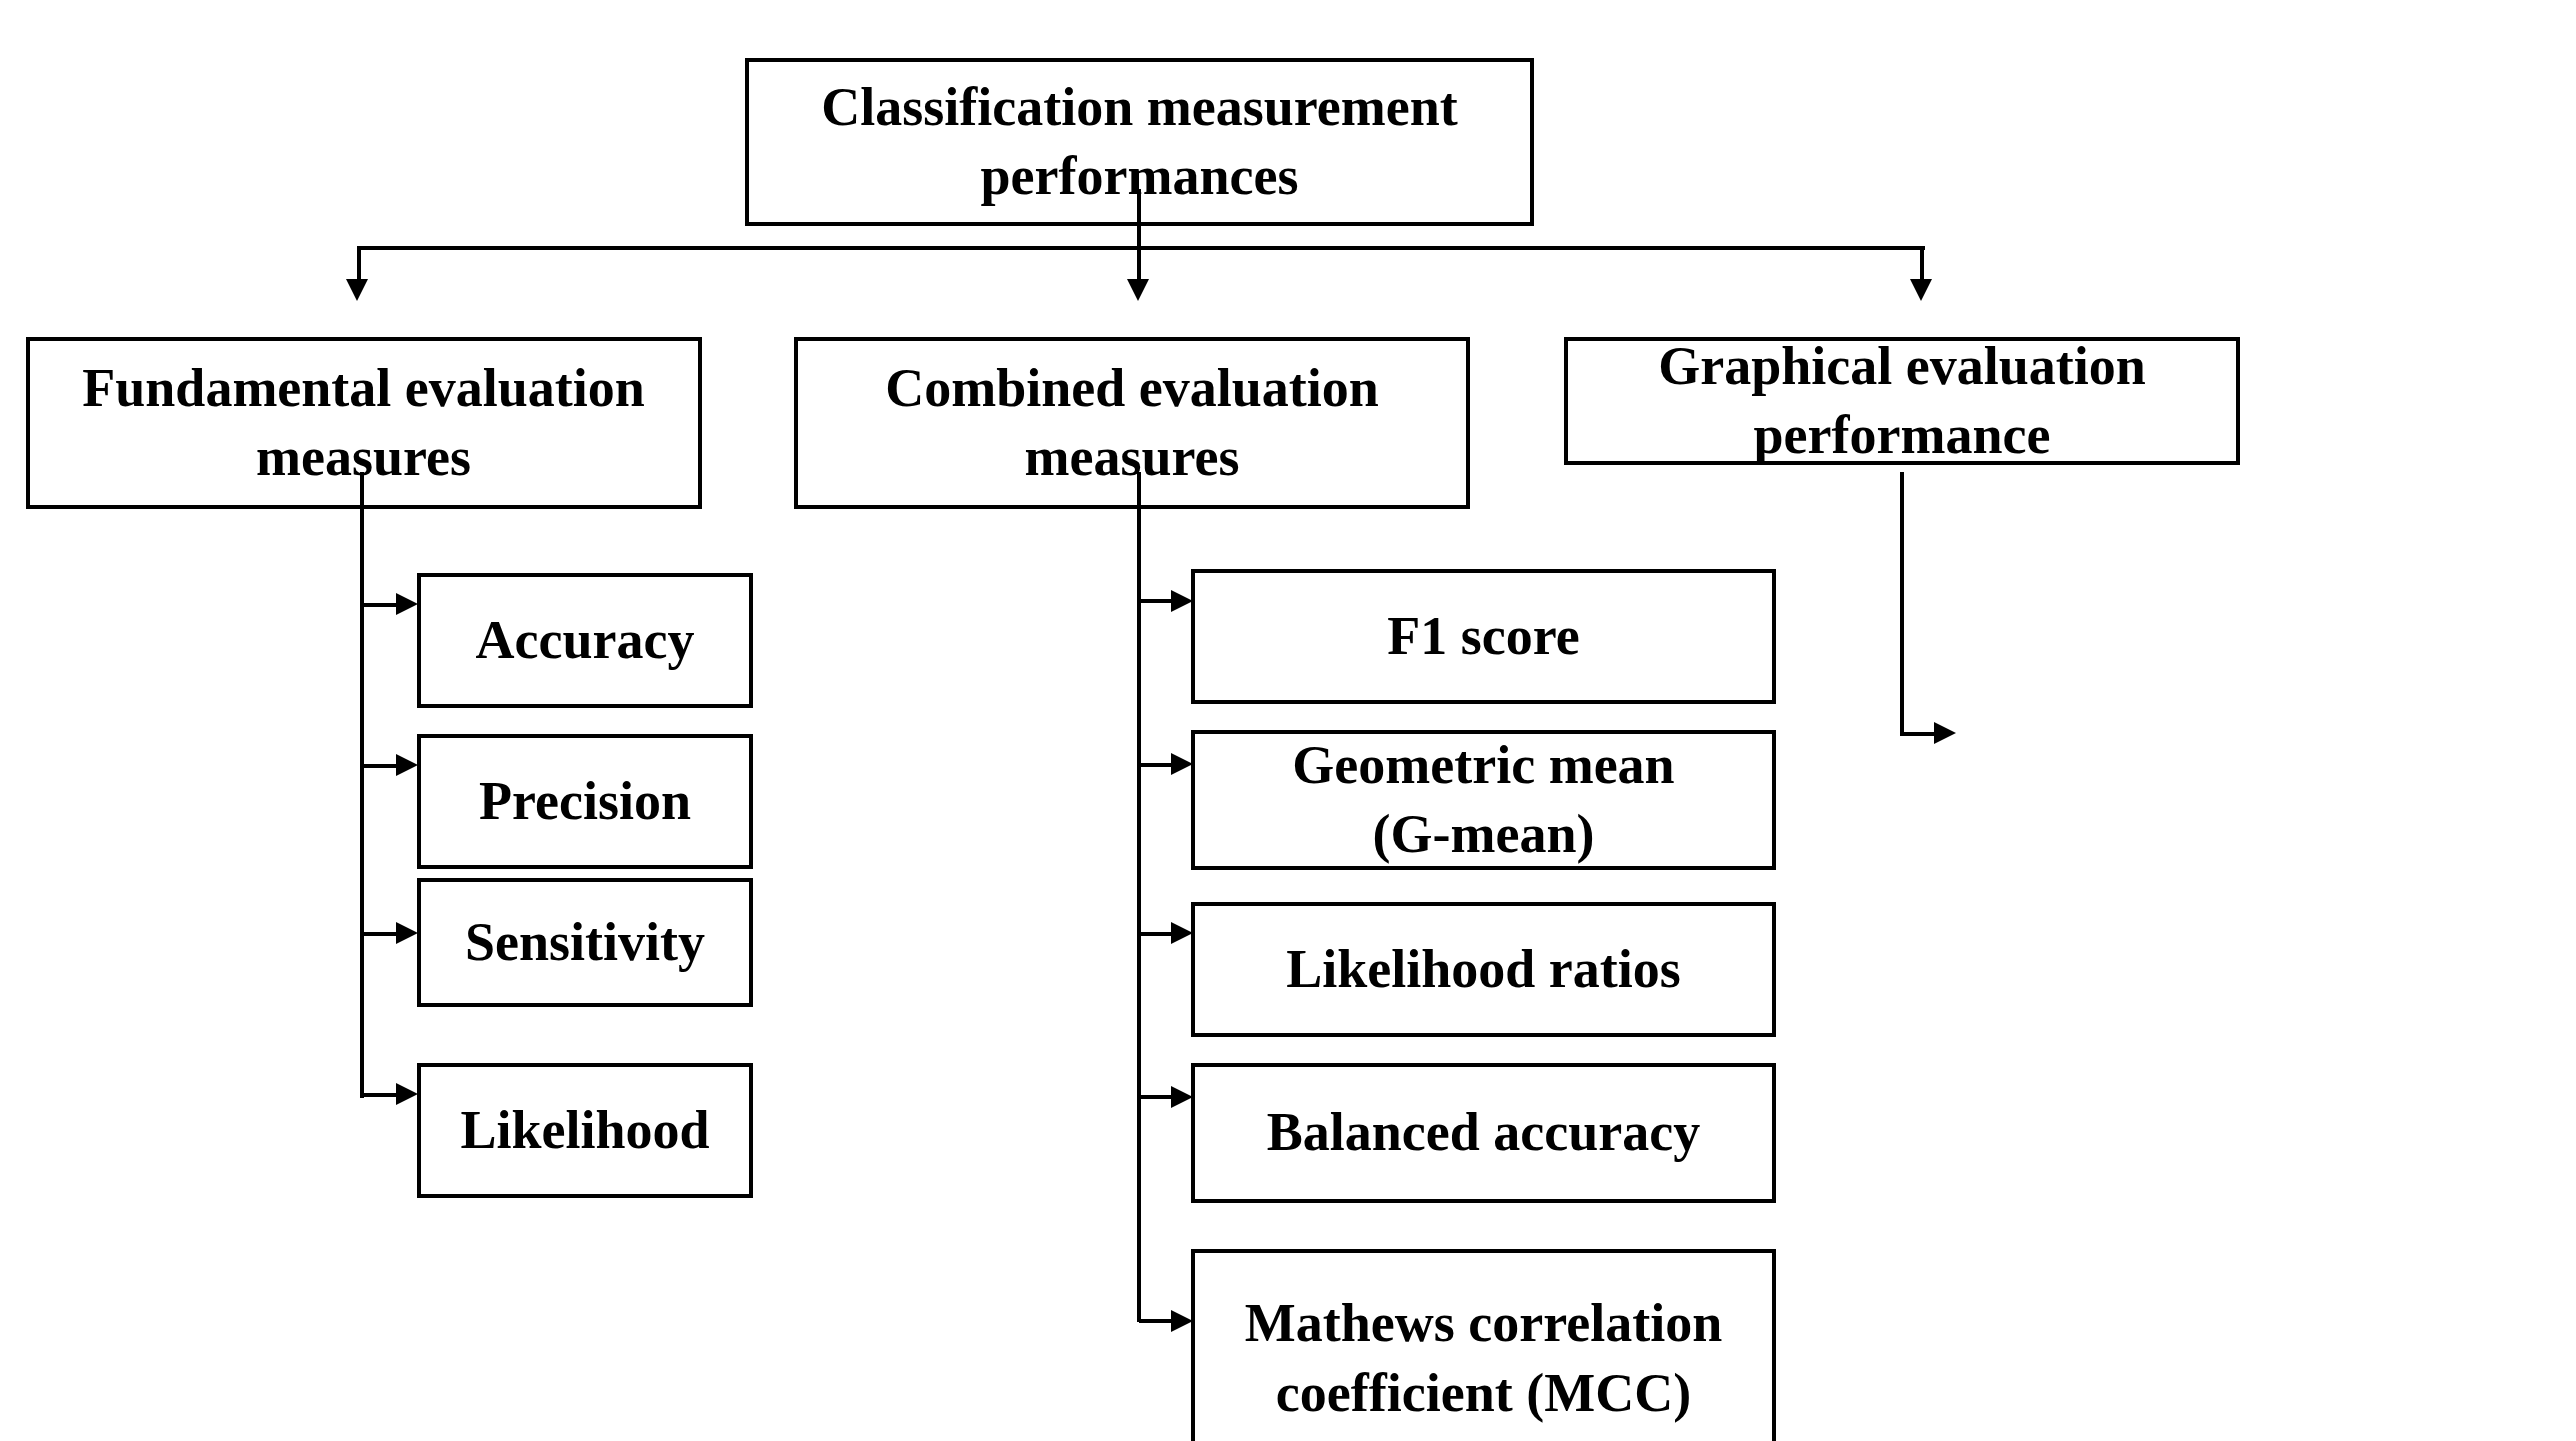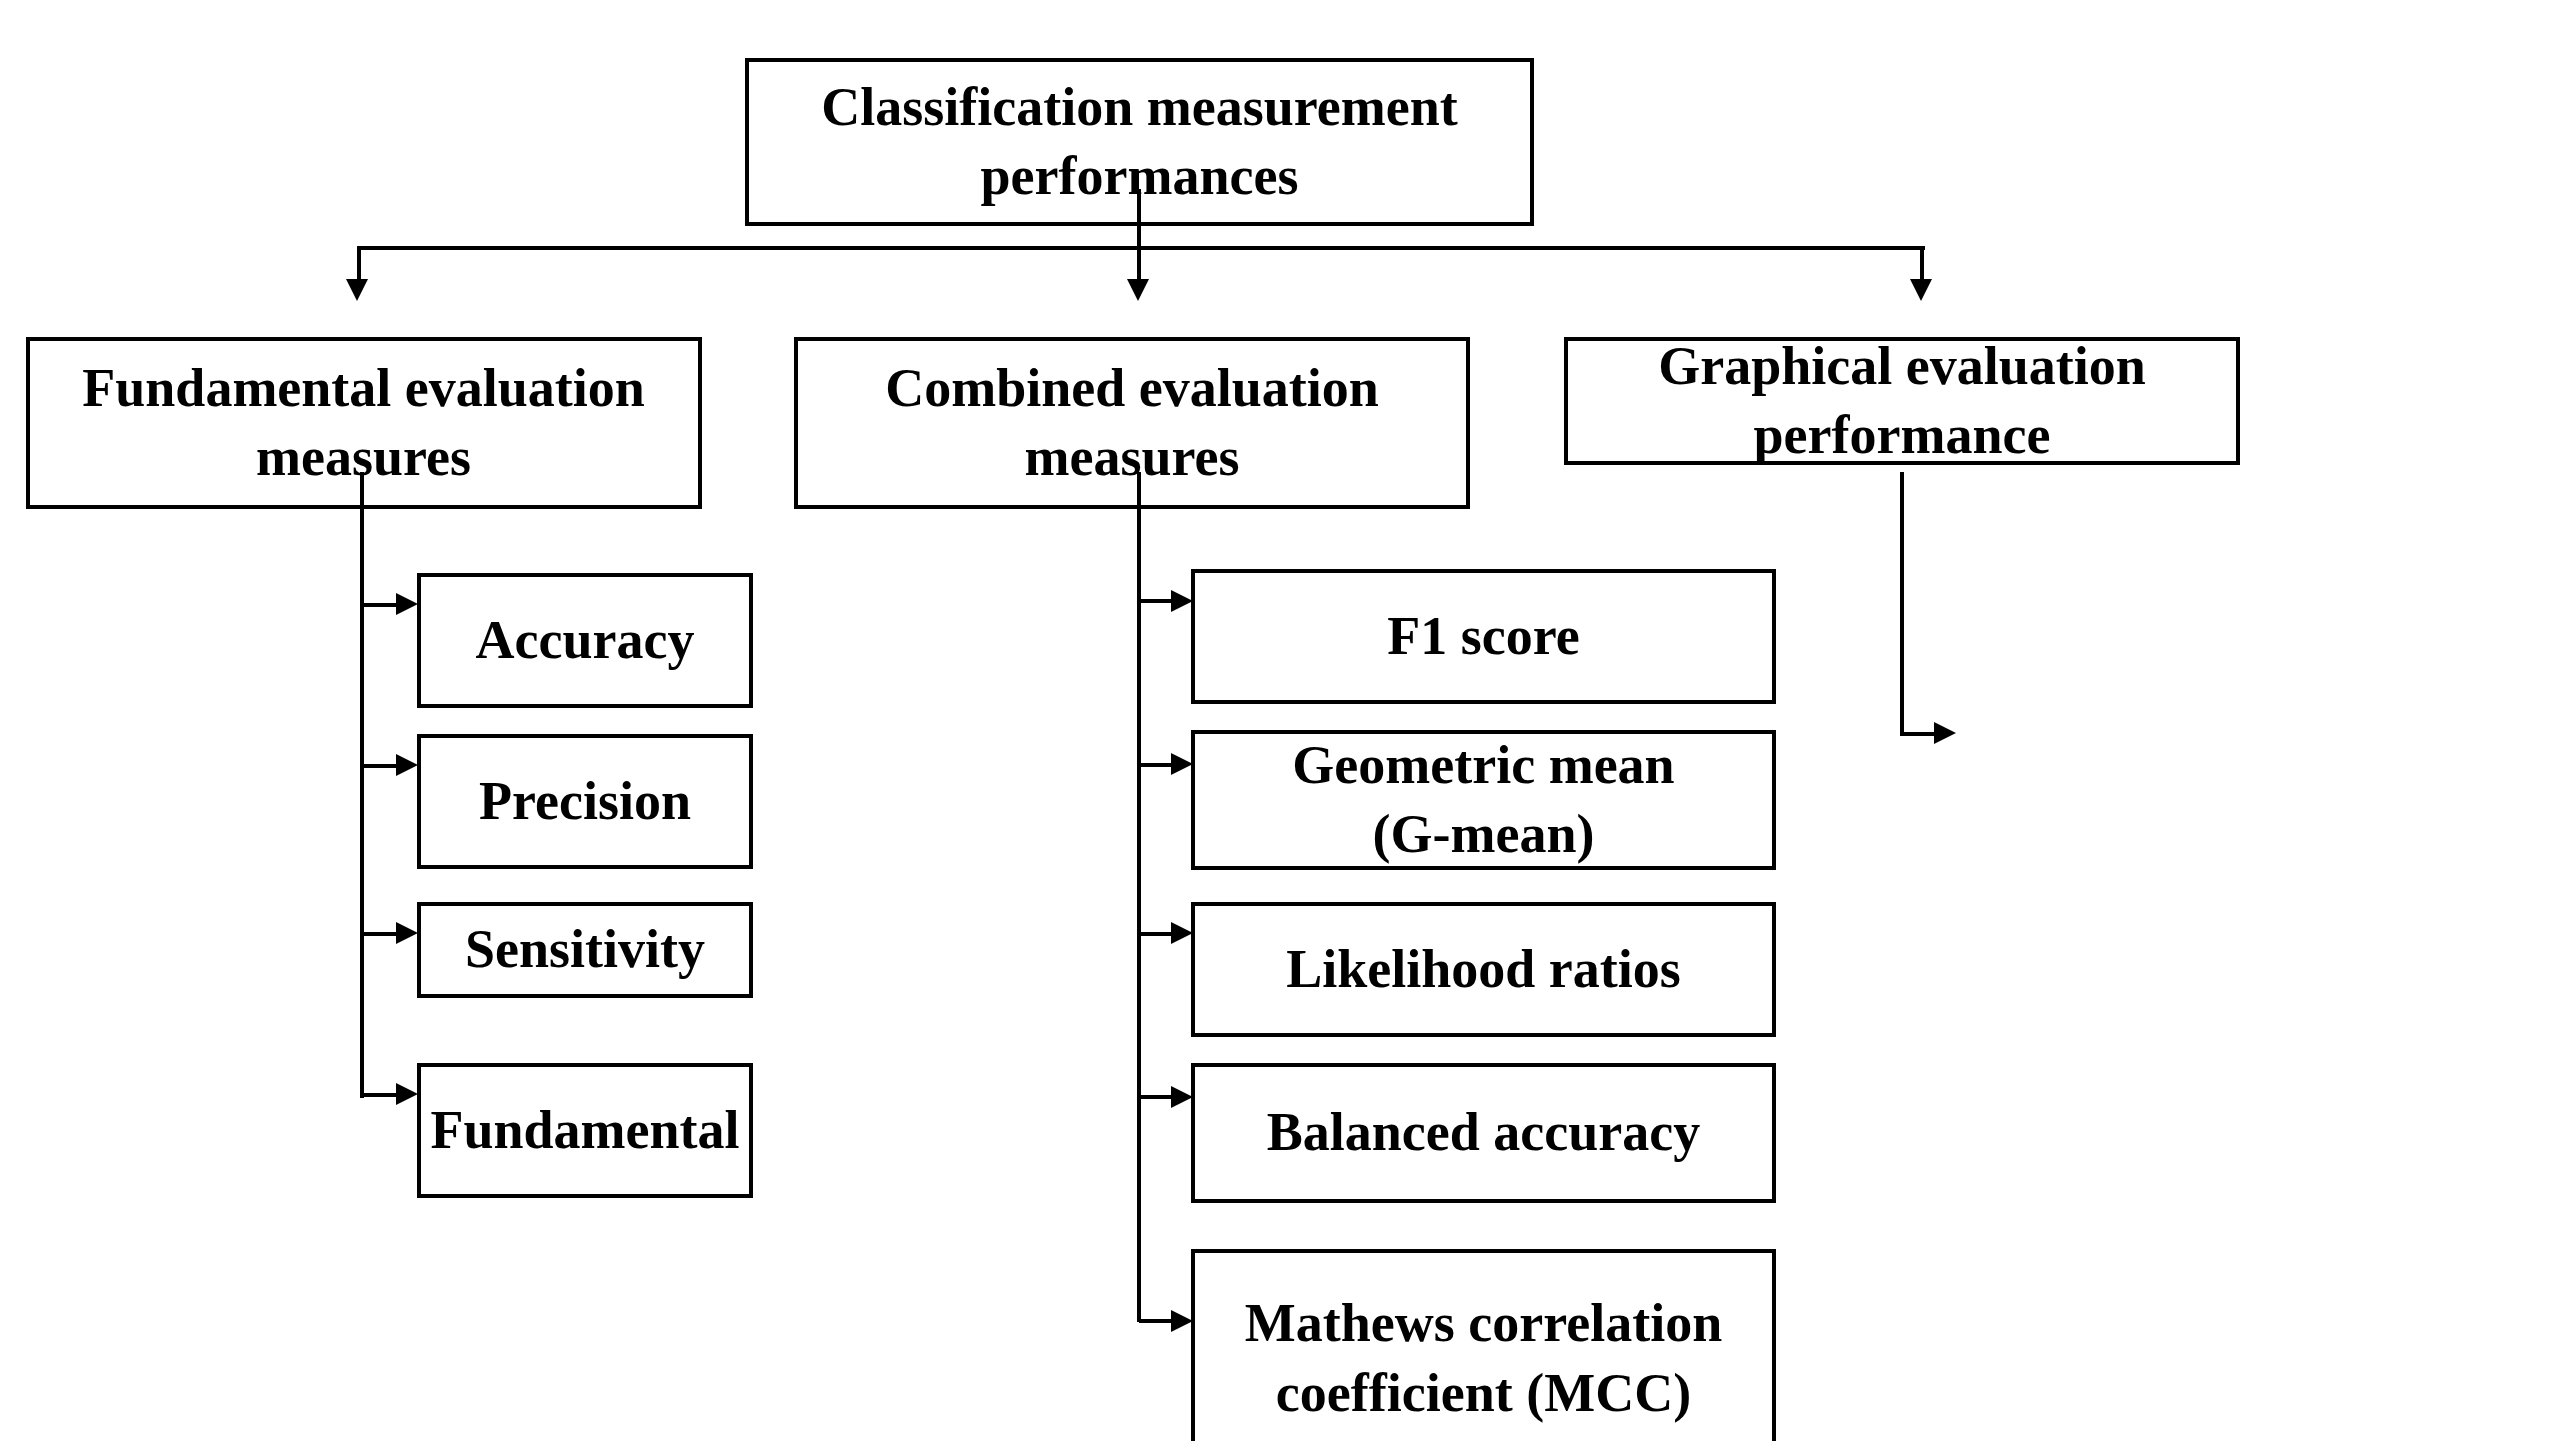--- a/index.html
+++ b/index.html
@@ -100,28 +100,28 @@
   </div>
 
   <div class="line" style="left:362px;top:764px;width:37px;height:3.7px"></div>
   <div class="arrow-right" style="left:396px;top:754px"></div>
   <div class="box" style="left:417px;top:698px;width:336px;height:135px">
     <span class="lbl">Precision</span>
   </div>
 
   <div class="line" style="left:362px;top:932px;width:37px;height:3.7px"></div>
   <div class="arrow-right" style="left:396px;top:922px"></div>
-  <div class="box" style="left:417px;top:866px;width:336px;height:96px">
+  <div class="box" style="left:417px;top:842px;width:336px;height:129px">
     <span class="lbl">Sensitivity</span>
   </div>
 
   <div class="line" style="left:362px;top:1093px;width:37px;height:3.7px"></div>
   <div class="arrow-right" style="left:396px;top:1083px"></div>
   <div class="box" style="left:417px;top:1027px;width:336px;height:135px">
-    <span class="lbl">Fundamental</span>
+    <span class="lbl">Likelihood</span>
   </div>
 
   <div class="line" style="left:1137px;top:472px;width:3.7px;height:850px"></div>
 
   <div class="line" style="left:1139px;top:599px;width:35px;height:3.7px"></div>
   <div class="arrow-right" style="left:1171px;top:590px"></div>
   <div class="box" style="left:1191px;top:533px;width:585px;height:135px">
     <span class="lbl">F1 score</span>
   </div>
 

